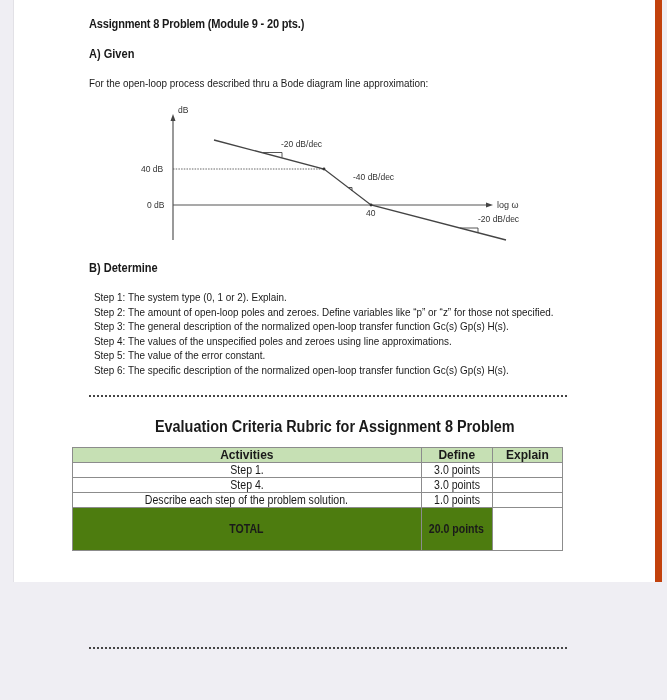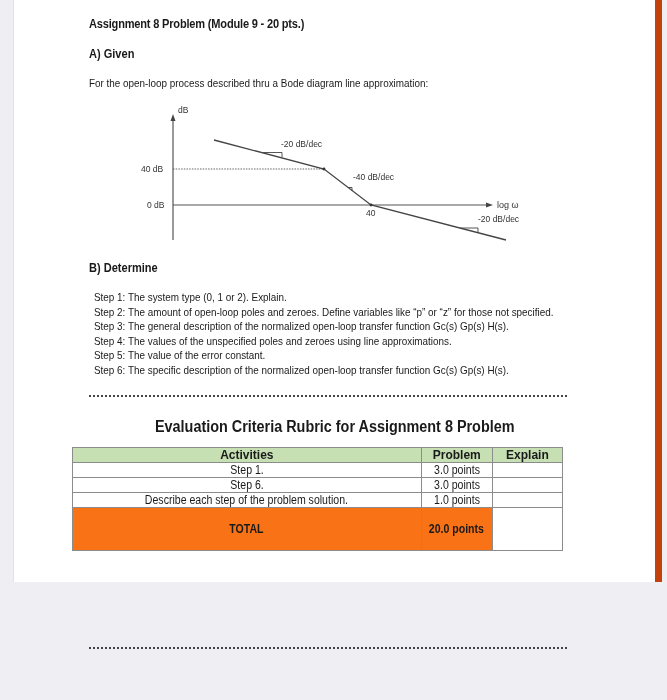--- a/index.html
+++ b/index.html
@@ -32,21 +32,21 @@
     position: absolute; left: 58px; top: 447px; width: 491px;
     border-collapse: collapse; font-size: 12px; table-layout: fixed;
   }
   table.rubric td, table.rubric th {
     border: 1px solid #8c8c8c; padding: 0; height: 14px; line-height: 14px;
     text-align: center; overflow: hidden; white-space: nowrap;
   }
   table.rubric th { background: #c6e0b4; font-weight: bold; }
   table.rubric td .sq { display: inline-block; transform: scaleX(0.88); }
   table.rubric tr.total td { height: 42px; font-weight: bold; }
-  table.rubric tr.total td.green { background: #f97316; }
+  table.rubric tr.total td.green { background: #4d7c0f; }
   .col-a { width: 348px; }
   .col-p { width: 71px; }
   .col-g { width: 70px; }
 </style>
 </head>
 <body>
 
 <div class="page">
 
   <div class="abs title">Assignment 8 Problem (Module 9 - 20 pts.)</div>
@@ -98,30 +98,30 @@
 
   <table class="rubric">
     <colgroup>
         <col class="col-a">
         <col class="col-p">
         <col class="col-g">
       </colgroup>
     <tbody>
         <tr>
       <th>Activities</th>
-      <th>Problem</th>
+      <th>Define</th>
       <th>Explain</th>
     </tr>
     <tr>
       <td><span class="sq">Step 1.</span></td>
       <td><span class="sq">3.0 points</span></td>
       <td></td>
     </tr>
     <tr>
-      <td><span class="sq">Step 6.</span></td>
+      <td><span class="sq">Step 4.</span></td>
       <td><span class="sq">3.0 points</span></td>
       <td></td>
     </tr>
     <tr>
       <td><span class="sq">Describe each step of the problem solution.</span></td>
       <td><span class="sq">1.0 points</span></td>
       <td></td>
     </tr>
     <tr class="total">
       <td class="green"><span class="sq">TOTAL</span></td>

